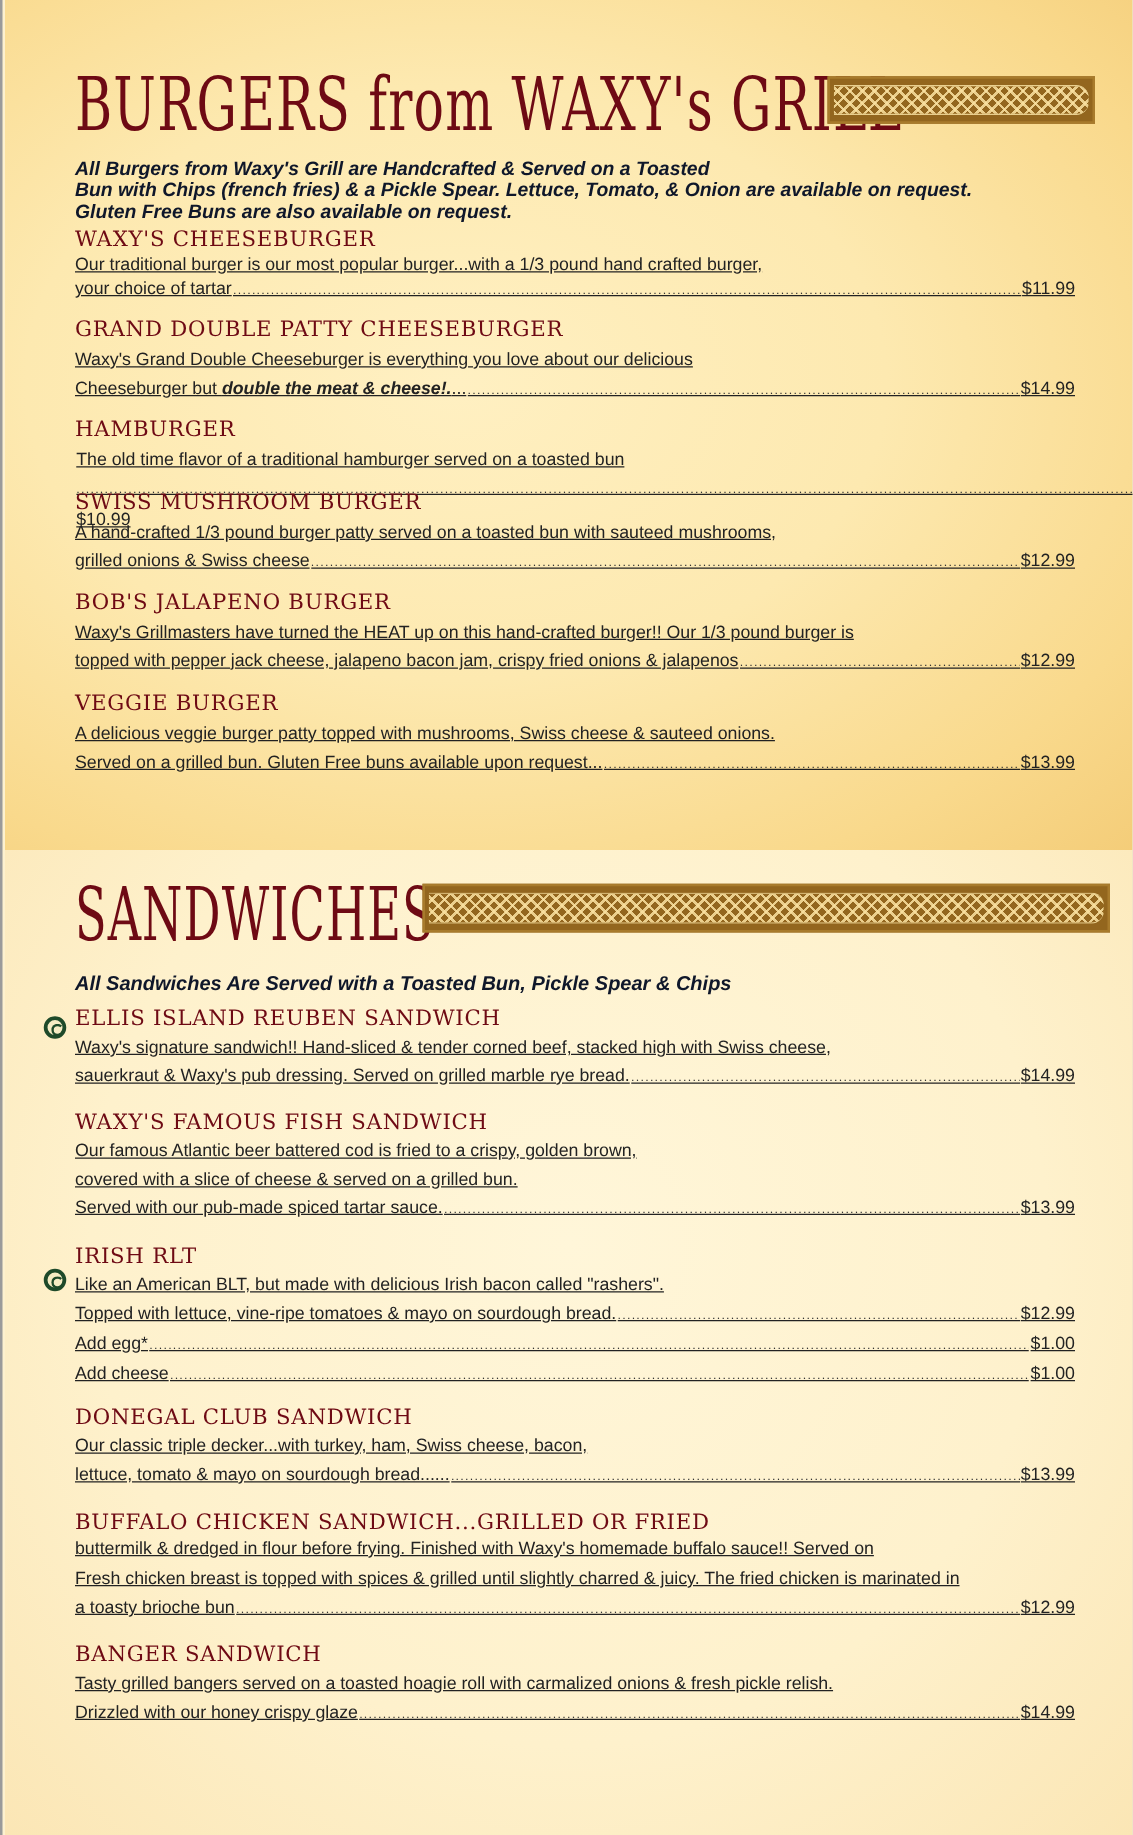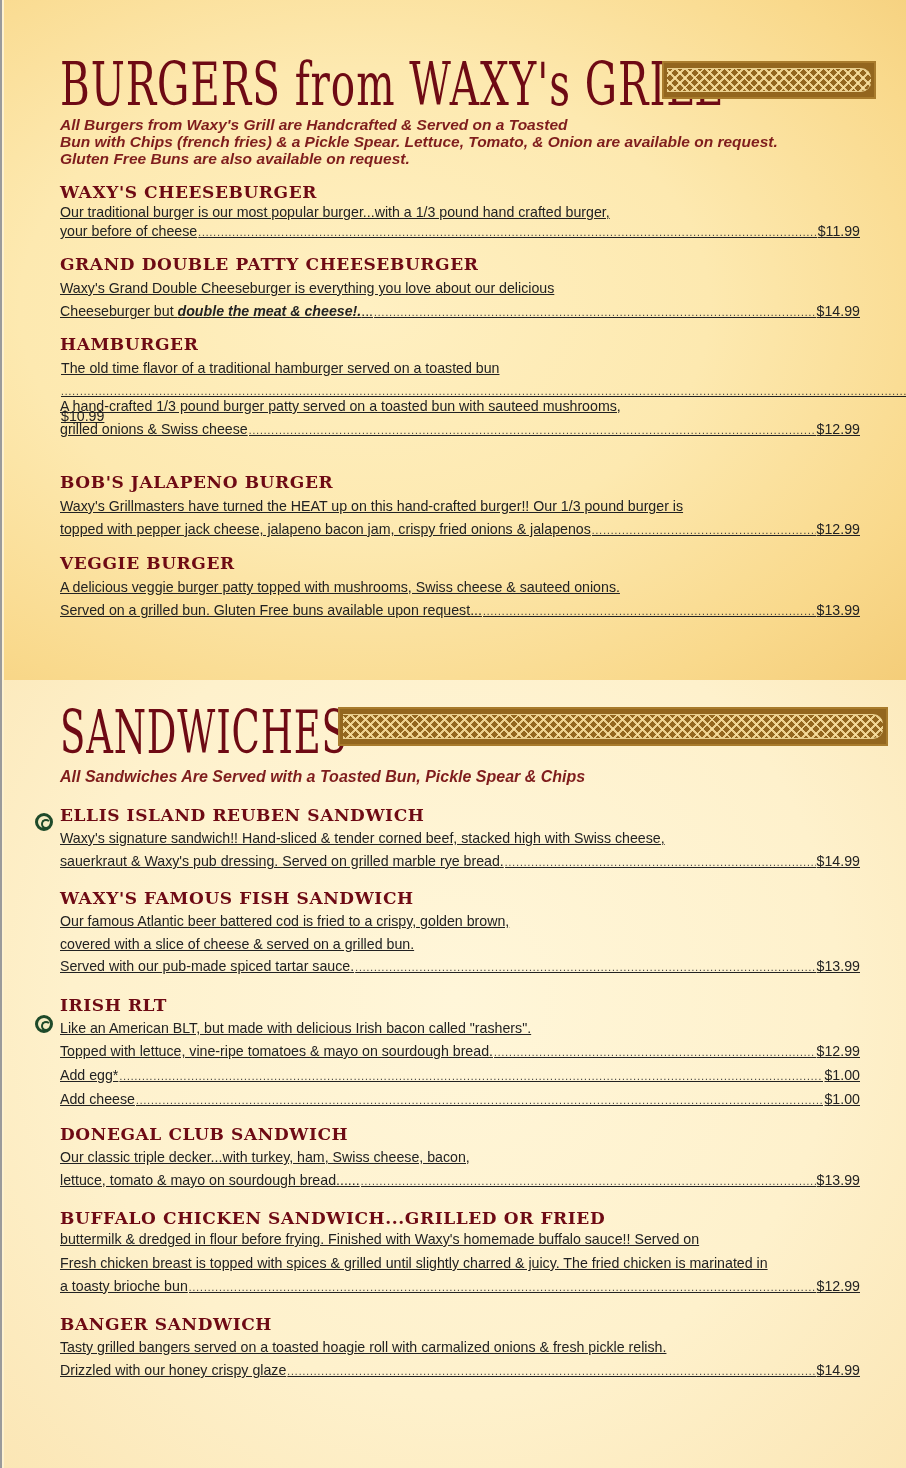--- a/index.html
+++ b/index.html
@@ -37,26 +37,26 @@
     position: absolute; left: 3px; right: 3px; top: 5px; bottom: 5px;
     background:
       repeating-linear-gradient(45deg, rgba(250,225,160,0.85) 0 2px, transparent 2px 7px),
       repeating-linear-gradient(-45deg, rgba(250,225,160,0.85) 0 2px, transparent 2px 7px);
     border-top: 1px solid #e9cf8e; border-bottom: 1px solid #e9cf8e;
     border-radius: 0 10px 10px 0;
   }
   .intro {
     position: absolute; left: 58px;
     font-weight: bold; font-style: italic;
-    font-size: 15.5px; line-height: 17px; color: #7f1d1d;
+    font-size: 15.5px; line-height: 17px; color: #0f172a; margin-top: 11px;
   }
   .item { position: absolute; left: 58px; width: 800px; }
   .item-name {
     font-family: "DejaVu Serif", serif;
-    font-weight: bold; color: #6e0a14;
+    font-weight: normal; color: #6e0a14;
     font-size: 17px; letter-spacing: 0.6px;
     line-height: 20px; height: 20px;
     white-space: nowrap;
   }
   .line {
     font-size: 14.2px; color: #222; white-space: nowrap;
     display: flex; align-items: baseline; text-decoration: underline;
   }
   .line .txt { flex: 0 0 auto; }
   .line .txt b { font-style: italic; }
@@ -92,21 +92,21 @@
     <div>Bun with Chips (french fries) &amp; a Pickle Spear. Lettuce, Tomato, &amp; Onion are available on request.</div>
     <div>Gluten Free Buns are also available on request.</div>
   </div>
 
   <div class="item" style="top:182px;">
     <div class="item-name">WAXY'S CHEESEBURGER</div>
     <div class="line" style="line-height:20px;">
         <span class="txt">Our traditional burger is our most popular burger...with a 1/3 pound hand crafted burger,</span>
       </div>
     <div class="line" style="line-height:18px;">
-      <span class="txt">your before of cheese</span>
+      <span class="txt">your choice of tartar</span>
         <span class="dots"></span>
         <span class="price">$11.99</span>
     </div>
   </div>
 
   <div class="item" style="top:254px;">
     <div class="item-name">GRAND DOUBLE PATTY CHEESEBURGER</div>
     <div class="line" style="line-height:24px; margin-top:2px;">
         <span class="txt">Waxy's Grand Double Cheeseburger is everything you love about our delicious</span>
       </div>
@@ -120,20 +120,21 @@
   <div class="item" style="top:334px;">
     <div class="item-name">HAMBURGER</div>
     <div class="line" style="line-height:24px; margin-top:2px;flex-direction:column;">
       <span class="txt">The old time flavor of a traditional hamburger served on a toasted bun</span>
         <span class="dots"></span>
         <span class="price">$10.99</span>
     </div>
   </div>
 
   <div class="item" style="top:392px;">
+    <div class="item-name">SWISS MUSHROOM BURGER</div>
     <div class="line" style="line-height:24px; margin-top:2px;">
         <span class="txt">A hand-crafted 1/3 pound burger patty served on a toasted bun with sauteed mushrooms,</span>
       </div>
     <div class="line" style="line-height:22px;">
       <span class="txt">grilled onions &amp; Swiss cheese</span>
         <span class="dots"></span>
         <span class="price">$12.99</span>
     </div>
   </div>
 

